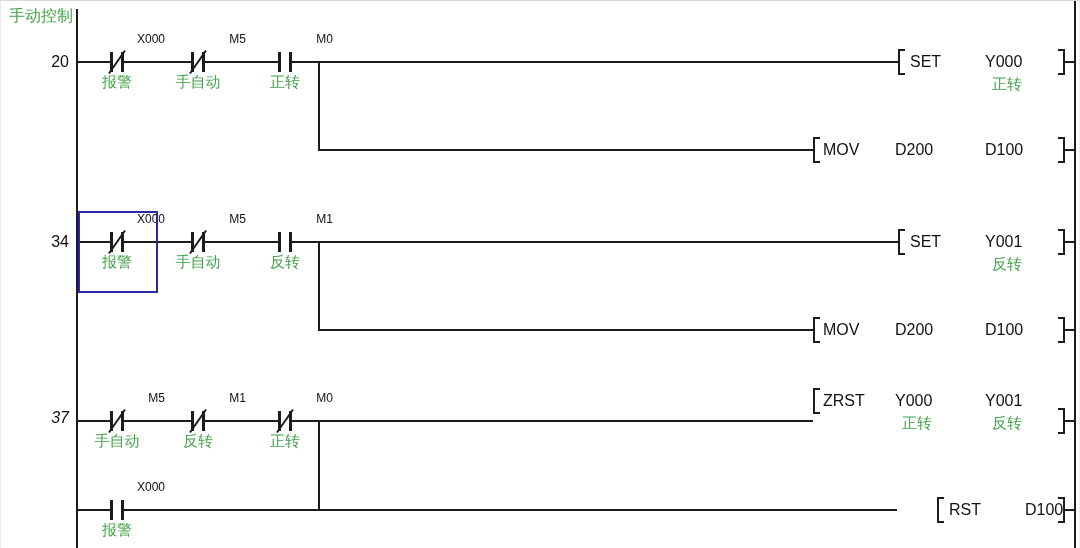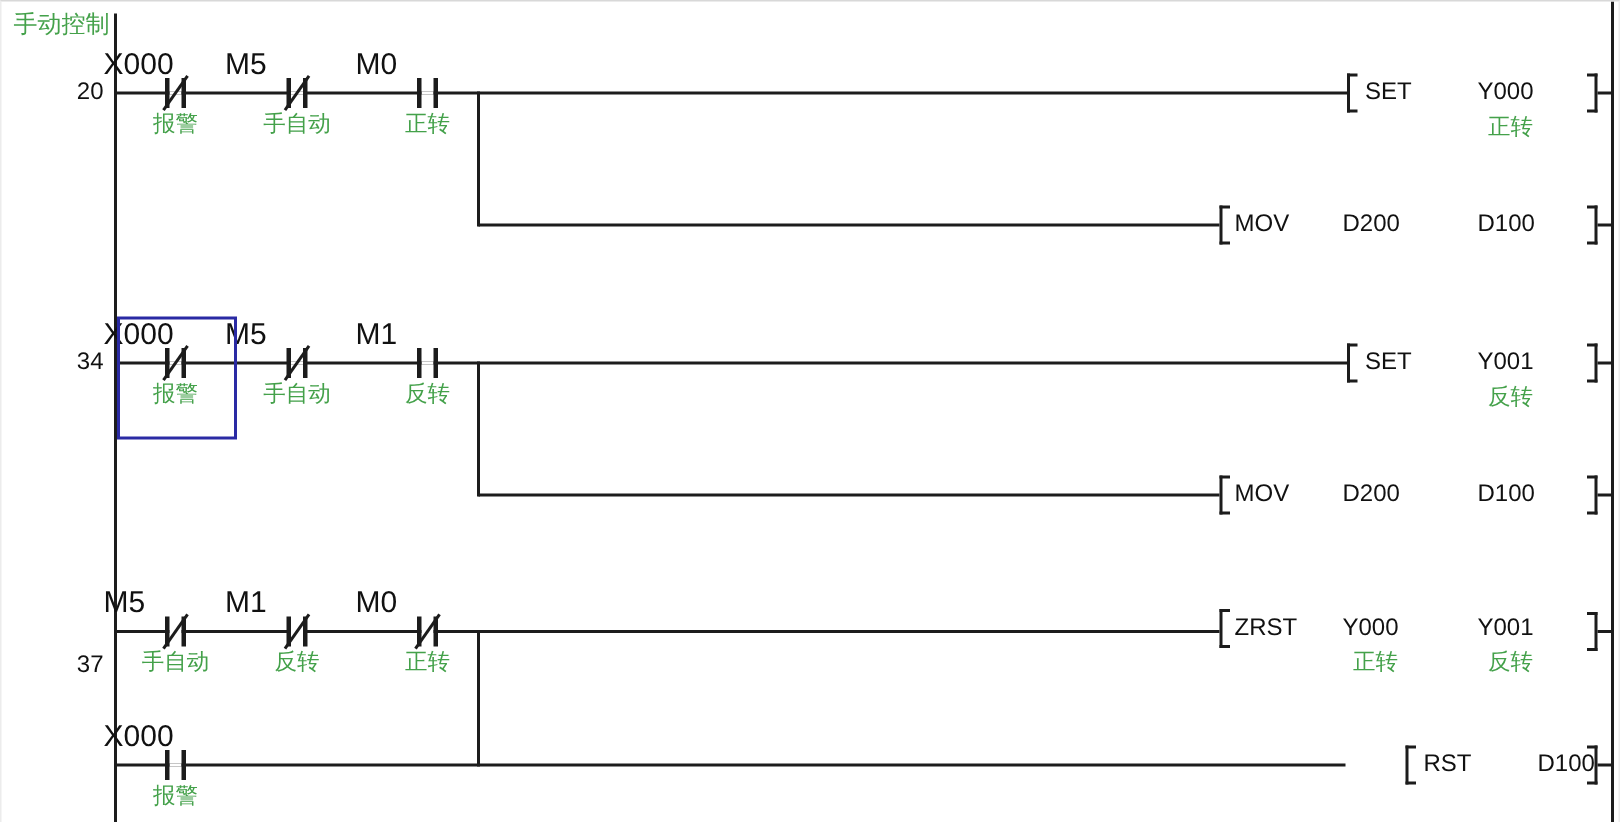--- a/index.html
+++ b/index.html
@@ -8,22 +8,22 @@
     border-top:1px solid #d8d8d8; border-left:1px solid #ececec; border-right:1px solid #ececec;
     overflow:hidden; box-sizing:border-box;
     font-family:"Liberation Sans", sans-serif;
   }
   .hline { position:absolute; height:2px; background:#1c1c1c; }
   .vline { position:absolute; width:2px; background:#1c1c1c; }
   .step  { position:absolute; left:28px; width:40px; text-align:right;
            font-size:16px; color:#111; }
   .hdr   { position:absolute; left:8px; top:5px; font-size:16px; color:#44a14a; }
   .contact { position:absolute; width:96px; height:62px; }
-  .dev   { position:absolute; left:0; top:0; width:96px; text-align:left;
-           font-size:20px; color:#111; white-space:nowrap; }
+  .dev   { position:absolute; left:0; top:0; width:96px; text-align:right;
+           font-size:12px; color:#111; white-space:nowrap; }
   .cbar  { position:absolute; width:3px; height:20px; top:20px; background:#1c1c1c; }
   .cbar.l { left:41px; } .cbar.r { left:52px; }
   .gapcover { position:absolute; left:44px; top:29px; width:8px; height:2px; background:#fff; }
   .ncslash { position:absolute; left:34px; top:29px; width:28px; height:2px;
              background:#1c1c1c; transform:rotate(-55deg); }
   .cmt   { position:absolute; left:0; top:41px; width:96px; text-align:center;
            font-size:15px; color:#44a14a; white-space:nowrap; }
   .iblock { position:absolute; }
   .lbr   { position:absolute; left:0; top:1px; width:7px; height:26px; box-sizing:border-box;
            border:2px solid #1c1c1c; border-right:none; }
@@ -59,21 +59,21 @@
   <div class="hline" style="left:1064px; top:328px; width:10px;"></div>
   <div class="hline" style="left:1064px; top:419px; width:10px;"></div>
   <div class="hline" style="left:1064px; top:508px; width:10px;"></div>
 
   <div class="vline" style="left:317px; top:60px;  height:90px;"></div>
   <div class="vline" style="left:317px; top:240px; height:90px;"></div>
   <div class="vline" style="left:317px; top:419px; height:91px;"></div>
 
   <div class="step" style="top:52px;">20</div>
   <div class="step" style="top:232px;">34</div>
-  <div class="step" style="top:434px;">37</div>
+  <div class="step" style="top:408px;font-style:italic;">37</div>
 
   <div class="contact" style="left:68px; top:31px;">
     <div class="dev">X000</div>
     <div class="gapcover"></div>
     <div class="cbar l"></div>
     <div class="cbar r"></div>
     <div class="ncslash"></div>
     <div class="cmt">报警</div>
   </div>
   <div class="contact" style="left:149px; top:31px;">
@@ -168,21 +168,21 @@
   </div>
   <div class="contact" style="left:236px; top:390px;">
     <div class="dev">M0</div>
     <div class="gapcover"></div>
     <div class="cbar l"></div>
     <div class="cbar r"></div>
     <div class="ncslash"></div>
     <div class="cmt">正转</div>
   </div>
 
-  <div class="iblock" style="left:812px; top:404px; width:250px; height:62px;">
+  <div class="iblock" style="left:812px; top:386px; width:250px; height:62px;">
     <div class="lbr"></div>
     <div class="mn" style="left:10px;">ZRST</div>
     <div class="op" style="left:82px;">Y000</div>
     <div class="op" style="left:172px;">Y001</div>
     <div class="opcmt" style="left:72px;">正转</div>
     <div class="opcmt" style="left:162px;">反转</div>
   </div>
   <div class="rbr" style="top:407px;"></div>
 
   <div class="contact" style="left:68px; top:479px;">

